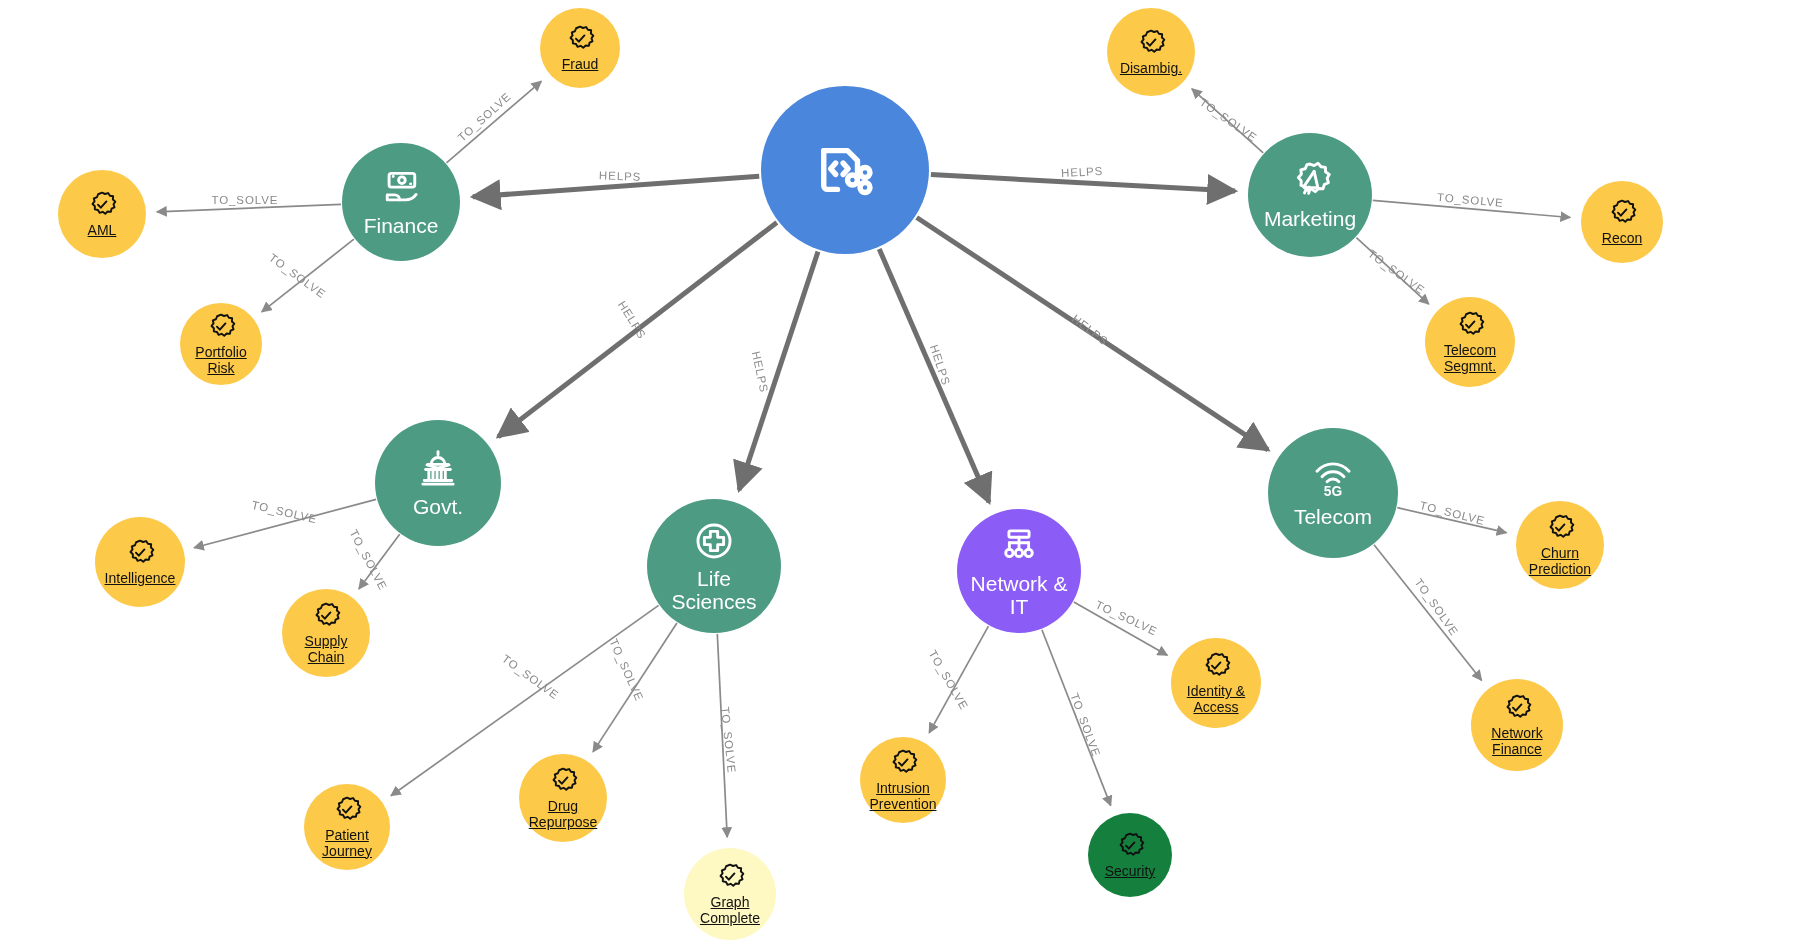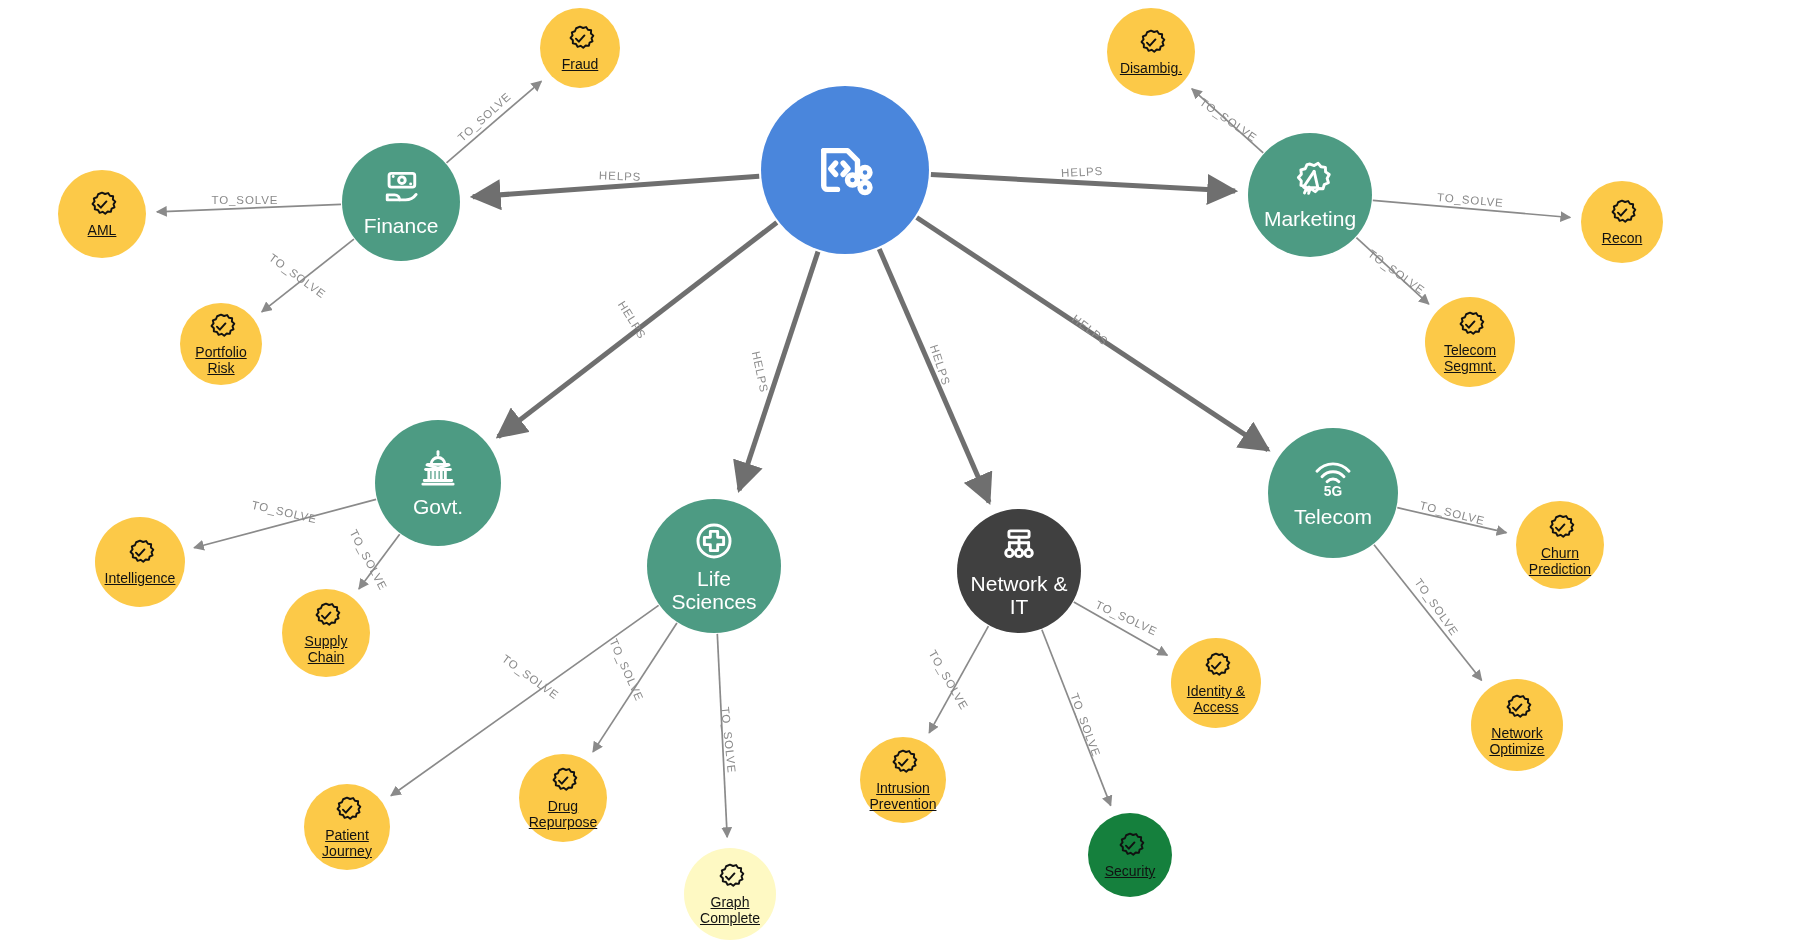--- a/index.html
+++ b/index.html
@@ -194,21 +194,21 @@
         <span class="node-label">Govt.</span>
       </div>
       <div class="node node-domain" style="left: 647px; top: 499px; width: 134px; height: 134px; background: rgb(77, 155, 131);">
         <span class="node-icon"><svg width="44" height="44" viewBox="0 0 48 48" xmlns="http://www.w3.org/2000/svg">
         <circle cx="24" cy="24" r="17.5" fill="none" stroke="#ffffff" stroke-width="3.1679999999999997" stroke-linecap="round" stroke-linejoin="round"></circle>
         <path d="M20 13.5h8v6.5h6.5v8H28v6.5h-8V28h-6.5v-8H20z" fill="none" stroke="#ffffff" stroke-width="3.1679999999999997" stroke-linecap="round" stroke-linejoin="round"></path>
       </svg></span>
         <span class="node-label">Life
 Sciences</span>
       </div>
-      <div class="node node-domain" style="left: 957px; top: 509px; width: 124px; height: 124px; background: #404040;">
+      <div class="node node-domain" style="left: 957px; top: 509px; width: 124px; height: 124px; background: #8b5cf6;">
         <span class="node-icon"><svg width="44" height="44" viewBox="0 0 48 48" xmlns="http://www.w3.org/2000/svg">
         <rect x="13" y="7.5" width="22" height="7" rx="1.6" fill="none" stroke="#ffffff" stroke-width="3.1679999999999997" stroke-linecap="round" stroke-linejoin="round"></rect>
         <path d="M24 14.5v6" fill="none" stroke="#ffffff" stroke-width="3.1679999999999997" stroke-linecap="round" stroke-linejoin="round"></path>
         <path d="M13.5 20.5h21" fill="none" stroke="#ffffff" stroke-width="3.1679999999999997" stroke-linecap="round" stroke-linejoin="round"></path>
         <path d="M13.5 20.5v7 M24 20.5v7 M34.5 20.5v7" fill="none" stroke="#ffffff" stroke-width="3.1679999999999997" stroke-linecap="round" stroke-linejoin="round"></path>
         <circle cx="13.5" cy="31.5" r="4" fill="none" stroke="#ffffff" stroke-width="3.1679999999999997" stroke-linecap="round" stroke-linejoin="round"></circle>
         <circle cx="24" cy="31.5" r="4" fill="none" stroke="#ffffff" stroke-width="3.1679999999999997" stroke-linecap="round" stroke-linejoin="round"></circle>
         <circle cx="34.5" cy="31.5" r="4" fill="none" stroke="#ffffff" stroke-width="3.1679999999999997" stroke-linecap="round" stroke-linejoin="round"></circle>
       </svg></span>
         <span class="node-label">Network &amp;
@@ -336,17 +336,17 @@
       </svg></span>
         <span class="node-label">Churn
 Prediction</span>
       </div>
       <div class="node node-leaf" style="left: 1471px; top: 679px; width: 92px; height: 92px; background: rgb(252, 201, 72);">
         <span class="node-icon"><svg width="30" height="30" viewBox="0 0 48 48" xmlns="http://www.w3.org/2000/svg">
         <path d="M24 4.2l4.9 2.2 4.9-1.5 2.9 4.3 5.1.9-.4 5.1 3.9 3.4-2.9 4.3 1.6 4.9-4.7 2.1-1.1 5.1-5.1-.5-3.9 3.4-4.2-3-4.9 1.6-2.5-4.5-5.1-1 .1-5.1-3.7-3.6 3.2-4-1.2-5 5-1.7 1.9-4.8z" fill="none" stroke="#111111" stroke-width="3.1" stroke-linejoin="round"></path>
         <path d="M17.5 23.5l4.6 4.8 9-10" fill="none" stroke="#111111" stroke-width="3.1" stroke-linecap="round" stroke-linejoin="round"></path>
       </svg></span>
         <span class="node-label">Network
-Optimize</span>
+Finance</span>
       </div>
     </div>
 
 </div>
 
 </body></html>

